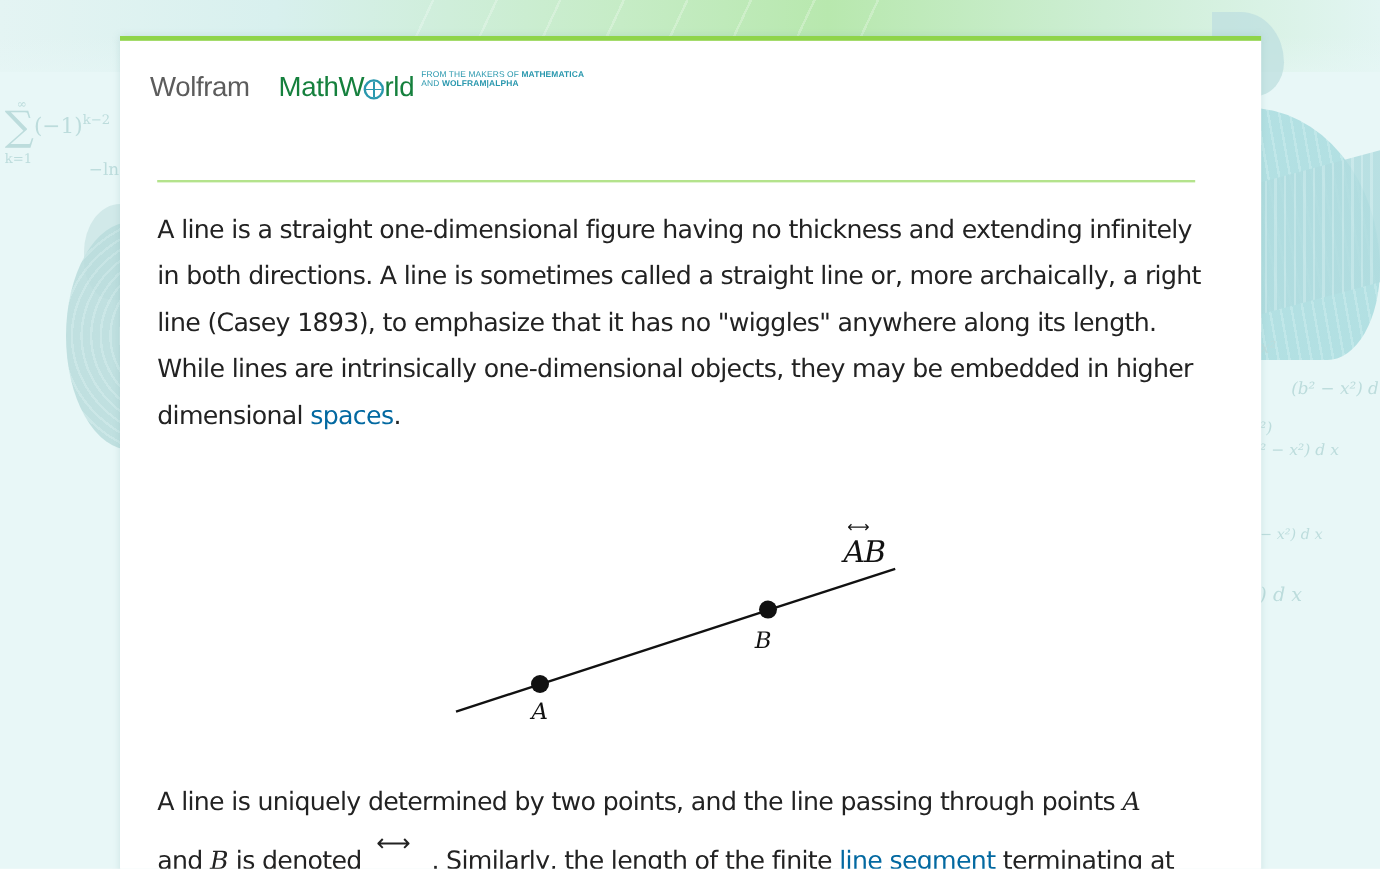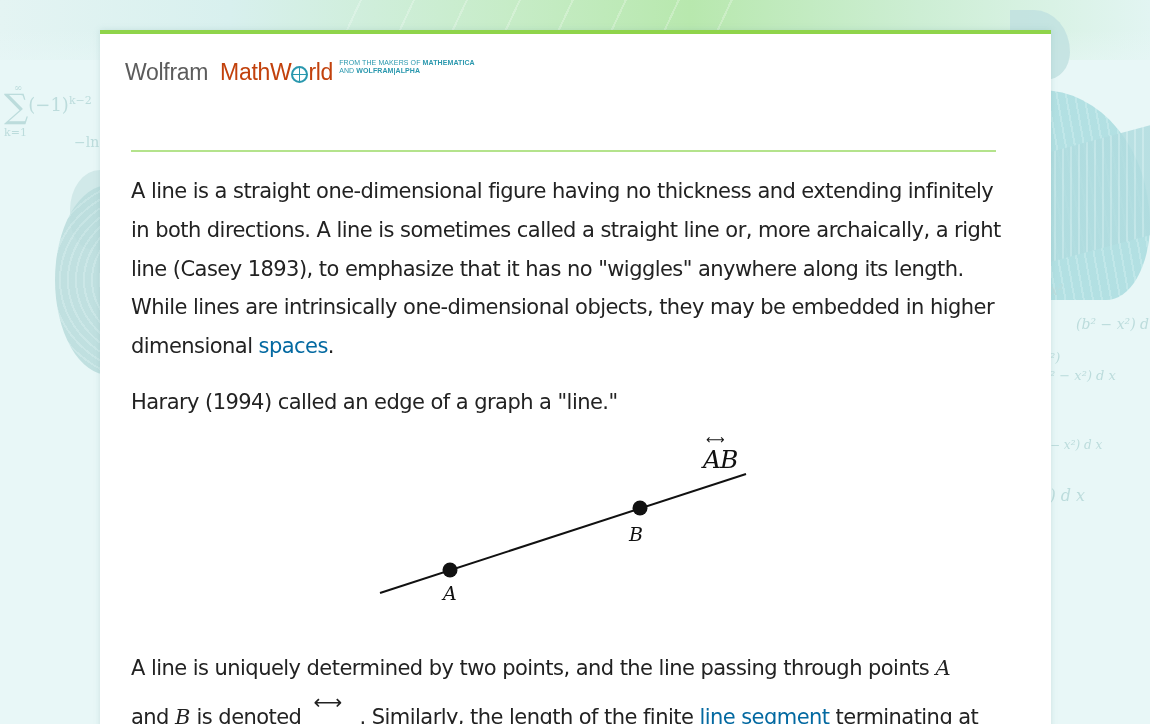--- a/index.html
+++ b/index.html
@@ -75,21 +75,21 @@
       box-shadow: 0 0 6px rgba(120,170,170,0.25);
     }
     .brand {
       position: absolute; left: 25px; top: 25px; height: 28px;
       display: flex; align-items: flex-start; white-space: nowrap;
     }
     .brand-wolfram {
       font-family: "Liberation Sans", sans-serif; font-size: 23px; color: #5c5c5c; letter-spacing: -0.3px;
     }
     .brand-mathworld {
-      font-family: "Liberation Sans", sans-serif; font-size: 23px; color: #c2410c; margin-left: 12px; letter-spacing: -0.3px;
+      font-family: "Liberation Sans", sans-serif; font-size: 23px; color: #15803d; margin-left: 24px; letter-spacing: -0.3px;
       display: inline-flex; align-items: flex-end;
     }
     .globe {
       display: inline-block; width: 17px; height: 17px; border-radius: 50%;
       border: 2px solid #2a98ae; margin: 0 0 3px 0; position: relative;
       background:
         linear-gradient(0deg, transparent 45%, #2a98ae 45% 55%, transparent 55%),
         linear-gradient(90deg, transparent 45%, #2a98ae 45% 55%, transparent 55%);
     }
     .brand-tag {
@@ -164,21 +164,20 @@
       <span><span>FROM THE MAKERS OF </span><b>MATHEMATICA</b></span>
       <span><span>AND </span><b>WOLFRAM|ALPHA</b></span>
     </span>
   </div>
 
   <div class="title-rule"></div>
 
   <div class="content">
     <p class="p1"><span>A line is a straight one-dimensional figure having no thickness and extending infinitely in both directions. A line is sometimes called a straight line or, more archaically, a right line (Casey 1893), to emphasize that it has no "wiggles" anywhere along its length. While lines are intrinsically one-dimensional objects, they may be embedded in higher dimensional </span><a class="link" href="#">spaces</a><span>.</span></p>
 
-    <p class="p2">Harary (1994) called an edge of a graph a "line."</p>
 
     <p class="p3"><span>A line is uniquely determined by two points, and the line passing through points </span><span class="mvar">A</span><br><span>and </span><span class="mvar">B</span><span> is denoted </span><span class="overarrow"><span class="arr">⟷</span><span class="lbl">A B</span></span><span>. Similarly, the length of the finite </span><a class="link" href="#">line segment</a><span> terminating at</span></p>
   </div>
 
   <div class="figure">
     <svg width="400" height="180" viewBox="0 0 400 180">
       <line x1="10" y1="159" x2="376" y2="40" stroke="#111" stroke-width="2"></line>
       <circle cx="80" cy="136" r="7.5" fill="#111"></circle>
       <circle cx="270" cy="74" r="7.5" fill="#111"></circle>
     </svg>

